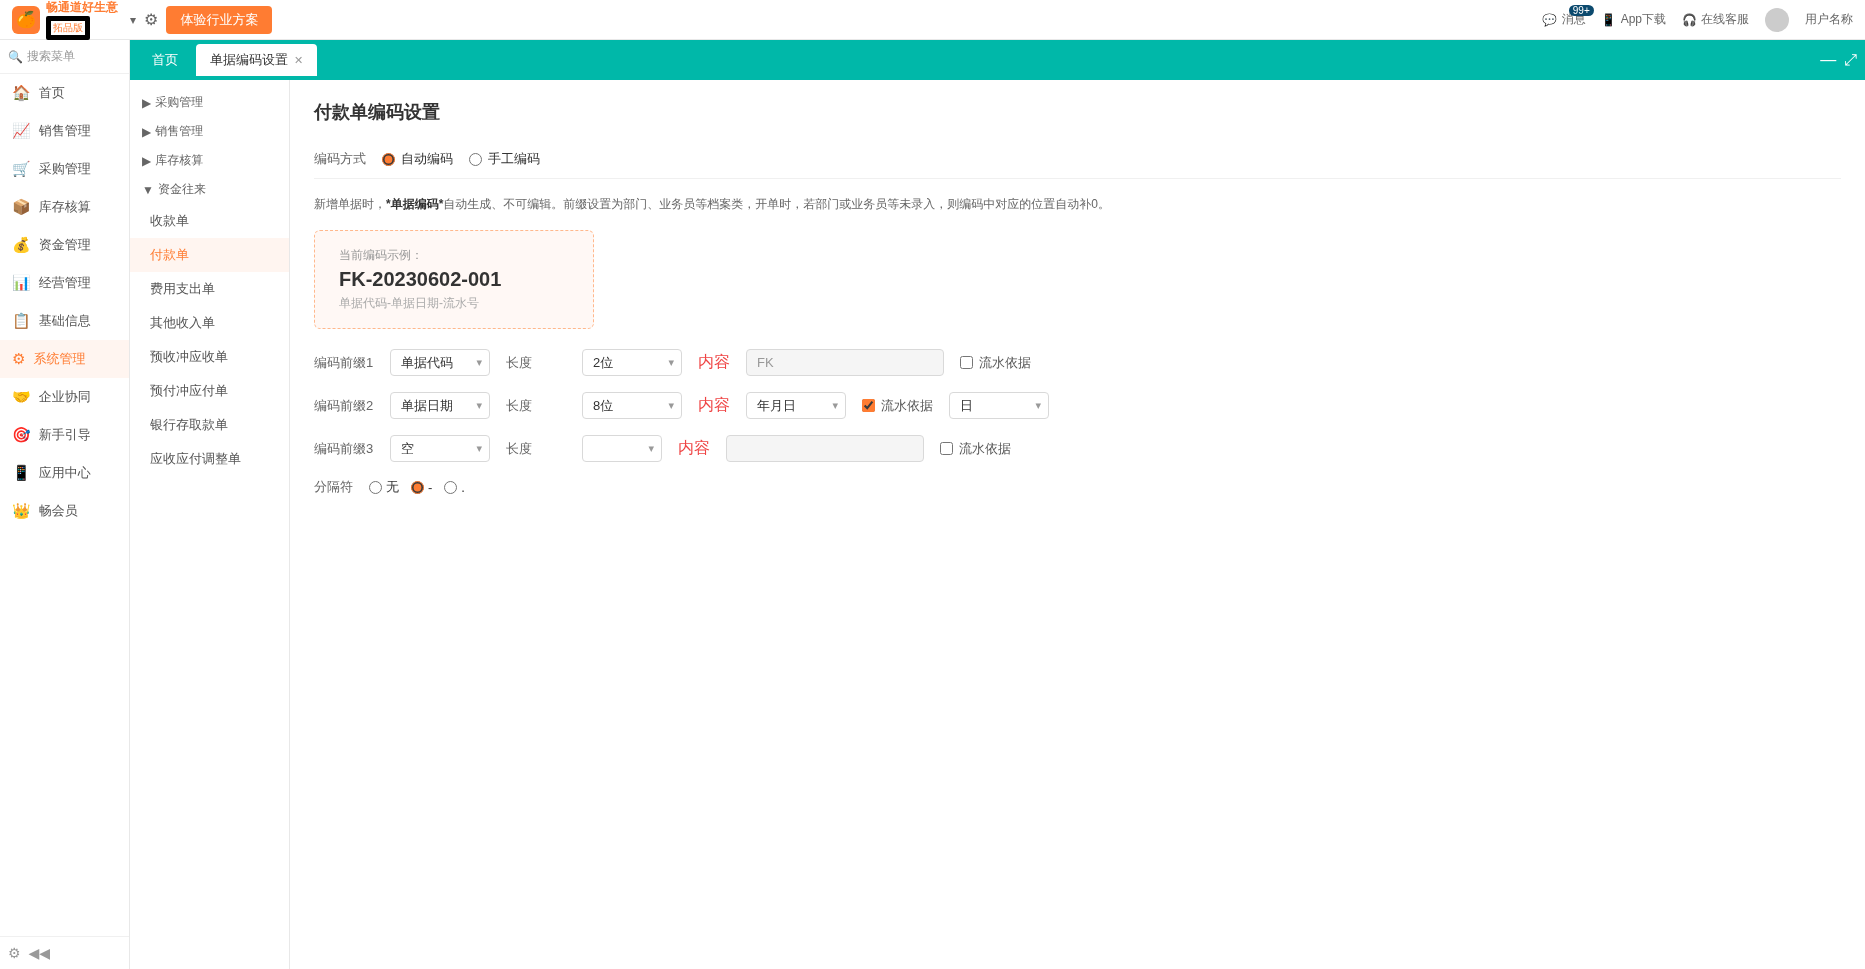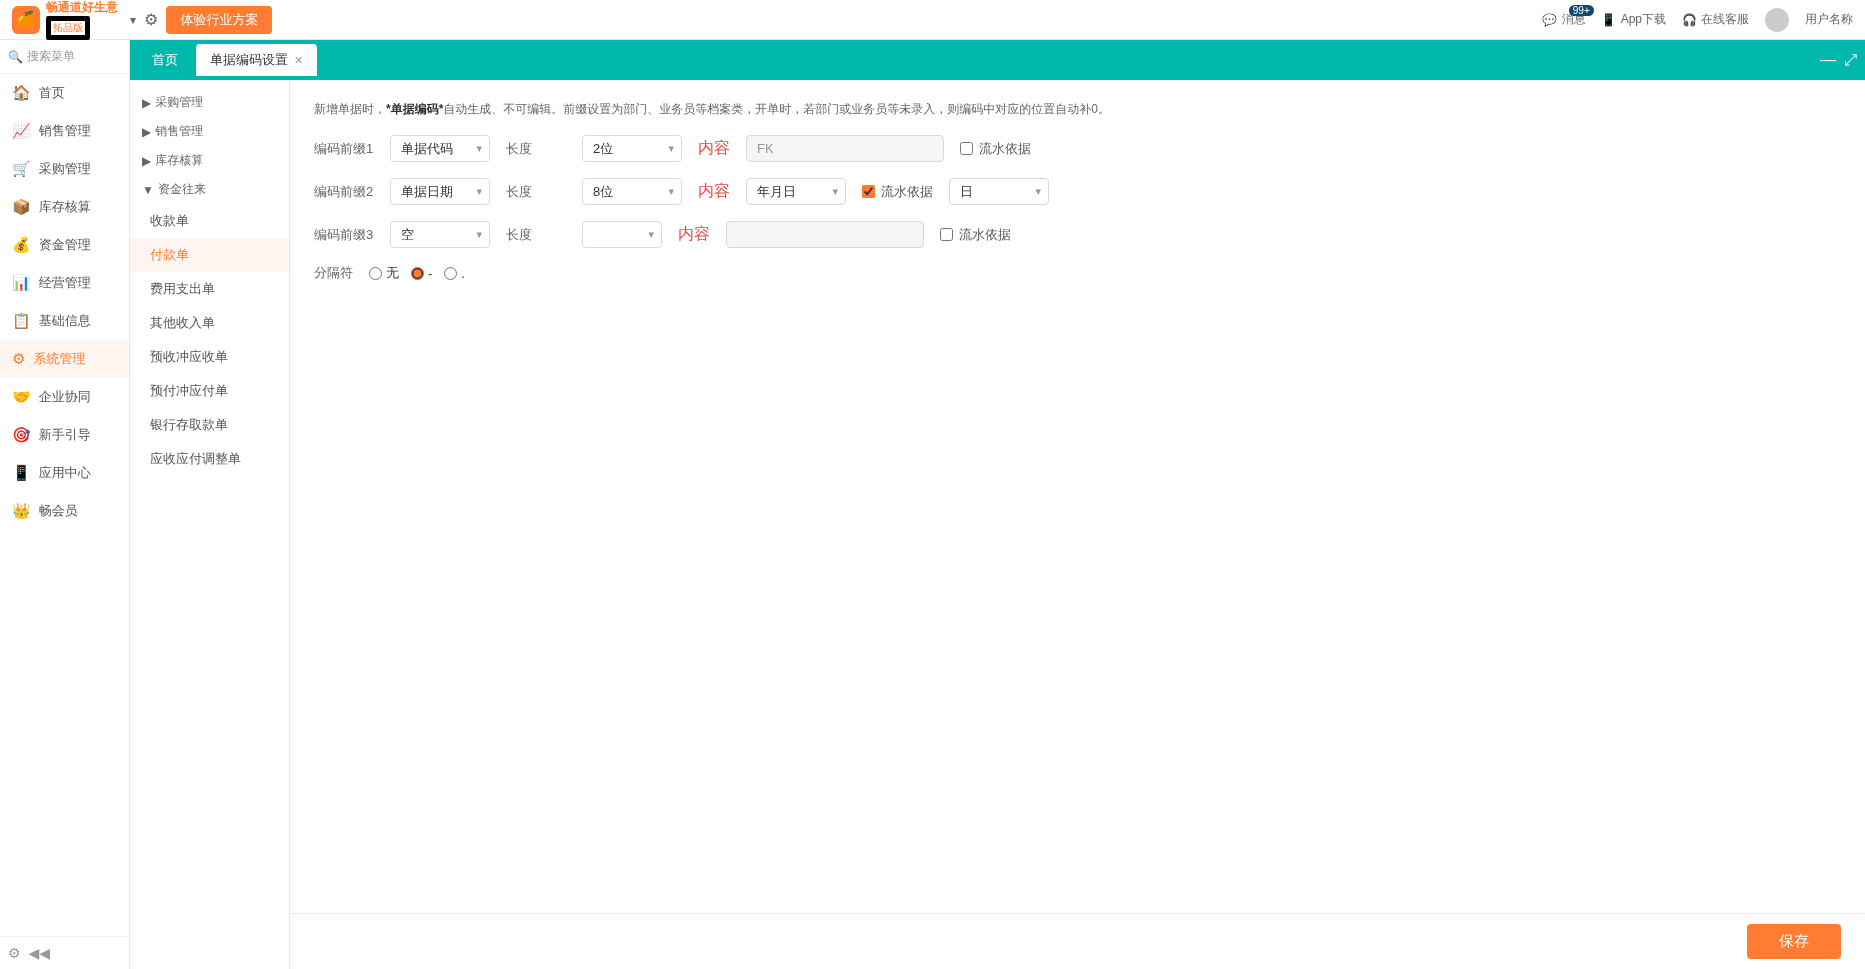--- a/index.html
+++ b/index.html
@@ -252,29 +252,48 @@
         <div class="sub-sidebar-item">
           <span>银行存取款单</span>
         </div>
         <div class="sub-sidebar-item">
           <span>应收应付调整单</span>
         </div>
       </div>
 
       <div style="flex:1;display:flex;flex-direction:column;overflow:hidden;">
         <div class="form-content">
-
-          
+          <div class="page-title">付款单编码设置</div>
+
+          
+          <div class="encoding-row">
+            <span class="encoding-label">编码方式</span>
+            <div class="radio-group">
+              <label class="radio-item">
+                <input type="radio" name="encoding" checked="" style="">
+                <span>自动编码</span>
+              </label>
+              <label class="radio-item">
+                <input type="radio" name="encoding" style="">
+                <span>手工编码</span>
+              </label>
+            </div>
+          </div>
 
           
           <div class="info-text">
             新增单据时，<span style="color:#333;font-weight:bold;text-align:center;">*单据编码*</span>自动生成、不可编辑。前缀设置为部门、业务员等档案类，开单时，若部门或业务员等未录入，则编码中对应的位置自动补0。
           </div>
 
           
+          <div class="code-example-box">
+            <div class="code-example-label">当前编码示例：</div>
+            <div class="code-example-value">FK-20230602-001</div>
+            <div class="code-example-desc">单据代码-单据日期-流水号</div>
+          </div>
 
           
 
           
           <div class="form-row">
             <span class="form-field-label">编码前缀1</span>
             <div class="select-wrapper">
               <select class="form-select">
                 <option>单据代码</option>
               </select>
@@ -361,19 +380,16 @@
                 <span>-</span>
               </label>
               <label class="sep-radio">
                 <input type="radio" name="separator" style="">
                 <span>.</span>
               </label>
             </div>
           </div>
         </div>
 
-        <div class="bottom-bar">
-          <button class="save-btn">保存</button>
-        </div>
       </div>
     </div>
   </div>
 </div>
 
 </body></html>

